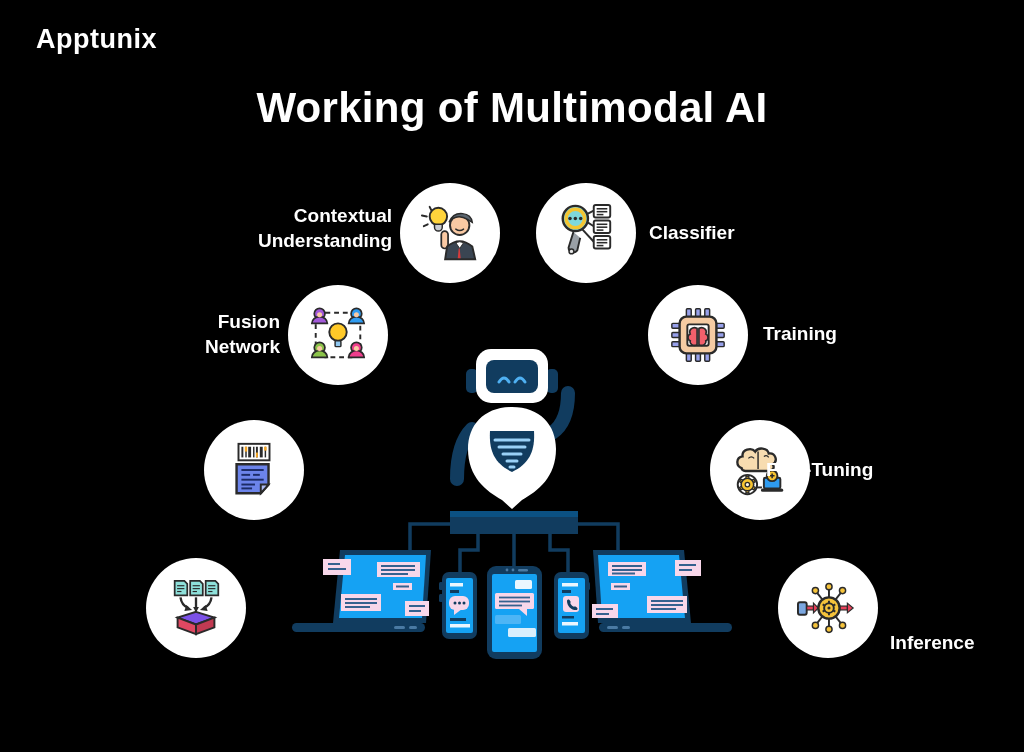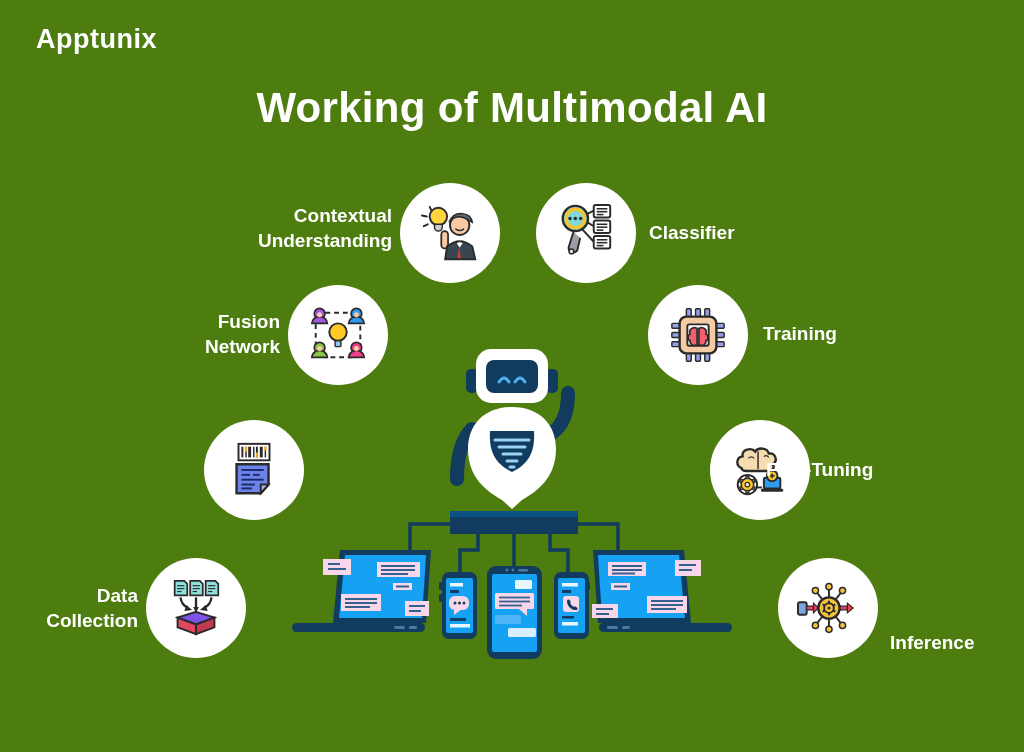--- a/index.html
+++ b/index.html
@@ -1,19 +1,19 @@
 <!DOCTYPE html>
 <html><head>
 <meta charset="utf-8">
 <style>
   * { margin:0; padding:0; box-sizing:border-box; }
   body { background:#333; font-family:"Liberation Sans", sans-serif; }
   .canvas {
     position:relative; width:1024px; height:752px;
-    background:#4d7c0f; overflow:hidden;
+    background:#000000; overflow:hidden;
   }
   .logo {
     position:absolute; left:36px; top:24px;
     color:#fff; font-size:27px; font-weight:bold; letter-spacing:0.5px;
     display:flex; align-items:center;
   }
   .title {
     position:absolute; left:0; top:84px; width:100%;
     text-align:center; color:#fff; font-size:42px; font-weight:bold;
     letter-spacing:0.3px;
@@ -296,24 +296,20 @@
   <div class="label t-right l-fn">
     <span>Fusion</span><br>
     <span>Network</span>
   </div>
   <div class="label l-tr">
     <span>Training</span>
   </div>
   <div class="label l-ft">
     <span>Fine-Tuning</span>
   </div>
-  <div class="label t-right l-dc">
-    <span>Data</span><br>
-    <span>Collection</span>
-  </div>
   <div class="label l-in">
     <span>Inference</span>
   </div>
 
   <svg class="robot" viewBox="0 0 164 178">
     <path d="M124,96 C136,88 140,74 140,56" stroke="#113C5F" stroke-width="14" stroke-linecap="round" fill="none"></path>
     <path d="M44,92 C34,102 29,120 29,142" stroke="#113C5F" stroke-width="14" stroke-linecap="round" fill="none"></path>
     <rect x="38" y="32" width="12" height="24" rx="5" fill="#113C5F"></rect>
     <rect x="118" y="32" width="12" height="24" rx="5" fill="#113C5F"></rect>
     <rect x="48" y="12" width="72" height="54" rx="15" fill="#FFFFFF"></rect>

